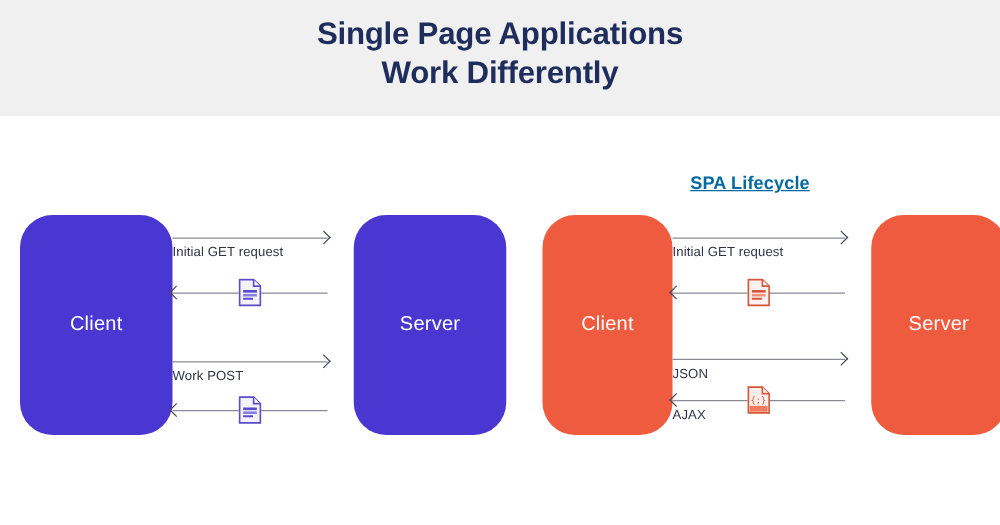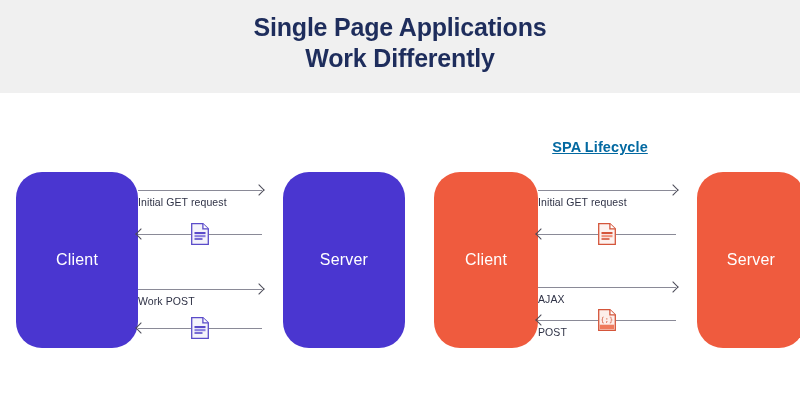--- a/index.html
+++ b/index.html
@@ -250,33 +250,33 @@
             <rect x="4" y="15.7" width="8" height="1.6" fill="#d4553a"></rect>
           </svg>
         </span>
       </div>
     </div>
 
     <div class="flow">
       <div class="arrow-line r-row-c-line">
         <span class="arrow-head right"></span>
       </div>
-      <div class="flow-label r-row-c-label">AJAX</div>
+      <div class="flow-label r-row-c-label">JSON</div>
     </div>
 
     <div class="flow">
       <div class="arrow-line r-row-d-line">
         <span class="arrow-head left"></span>
         <span class="doc-icon">
           <svg viewBox="0 0 19 23" width="19" height="23">
             <rect x="0.5" y="0.5" width="18" height="22" fill="#ffffff"></rect>
             <path d="M1.2 1.2 H12.4 L17.8 6.4 V21.8 H1.2 Z" fill="#fdeeea" stroke="#d4553a" stroke-width="1.3"></path>
             <path d="M12.4 1.2 V6.4 H17.8" fill="#ffffff" stroke="#d4553a" stroke-width="1.3"></path>
             <text x="9.3" y="13.6" text-anchor="middle" font-family="DejaVu Sans Mono, monospace" font-size="7" fill="#d4553a">{;}</text>
             <rect x="2.2" y="16.2" width="14.4" height="4.6" fill="#ef7a5c"></rect>
           </svg>
         </span>
       </div>
-      <div class="flow-label r-row-d-label">POST</div>
+      <div class="flow-label r-row-d-label">AJAX</div>
     </div>
   </div>
 
 </div>
 
 </body></html>

